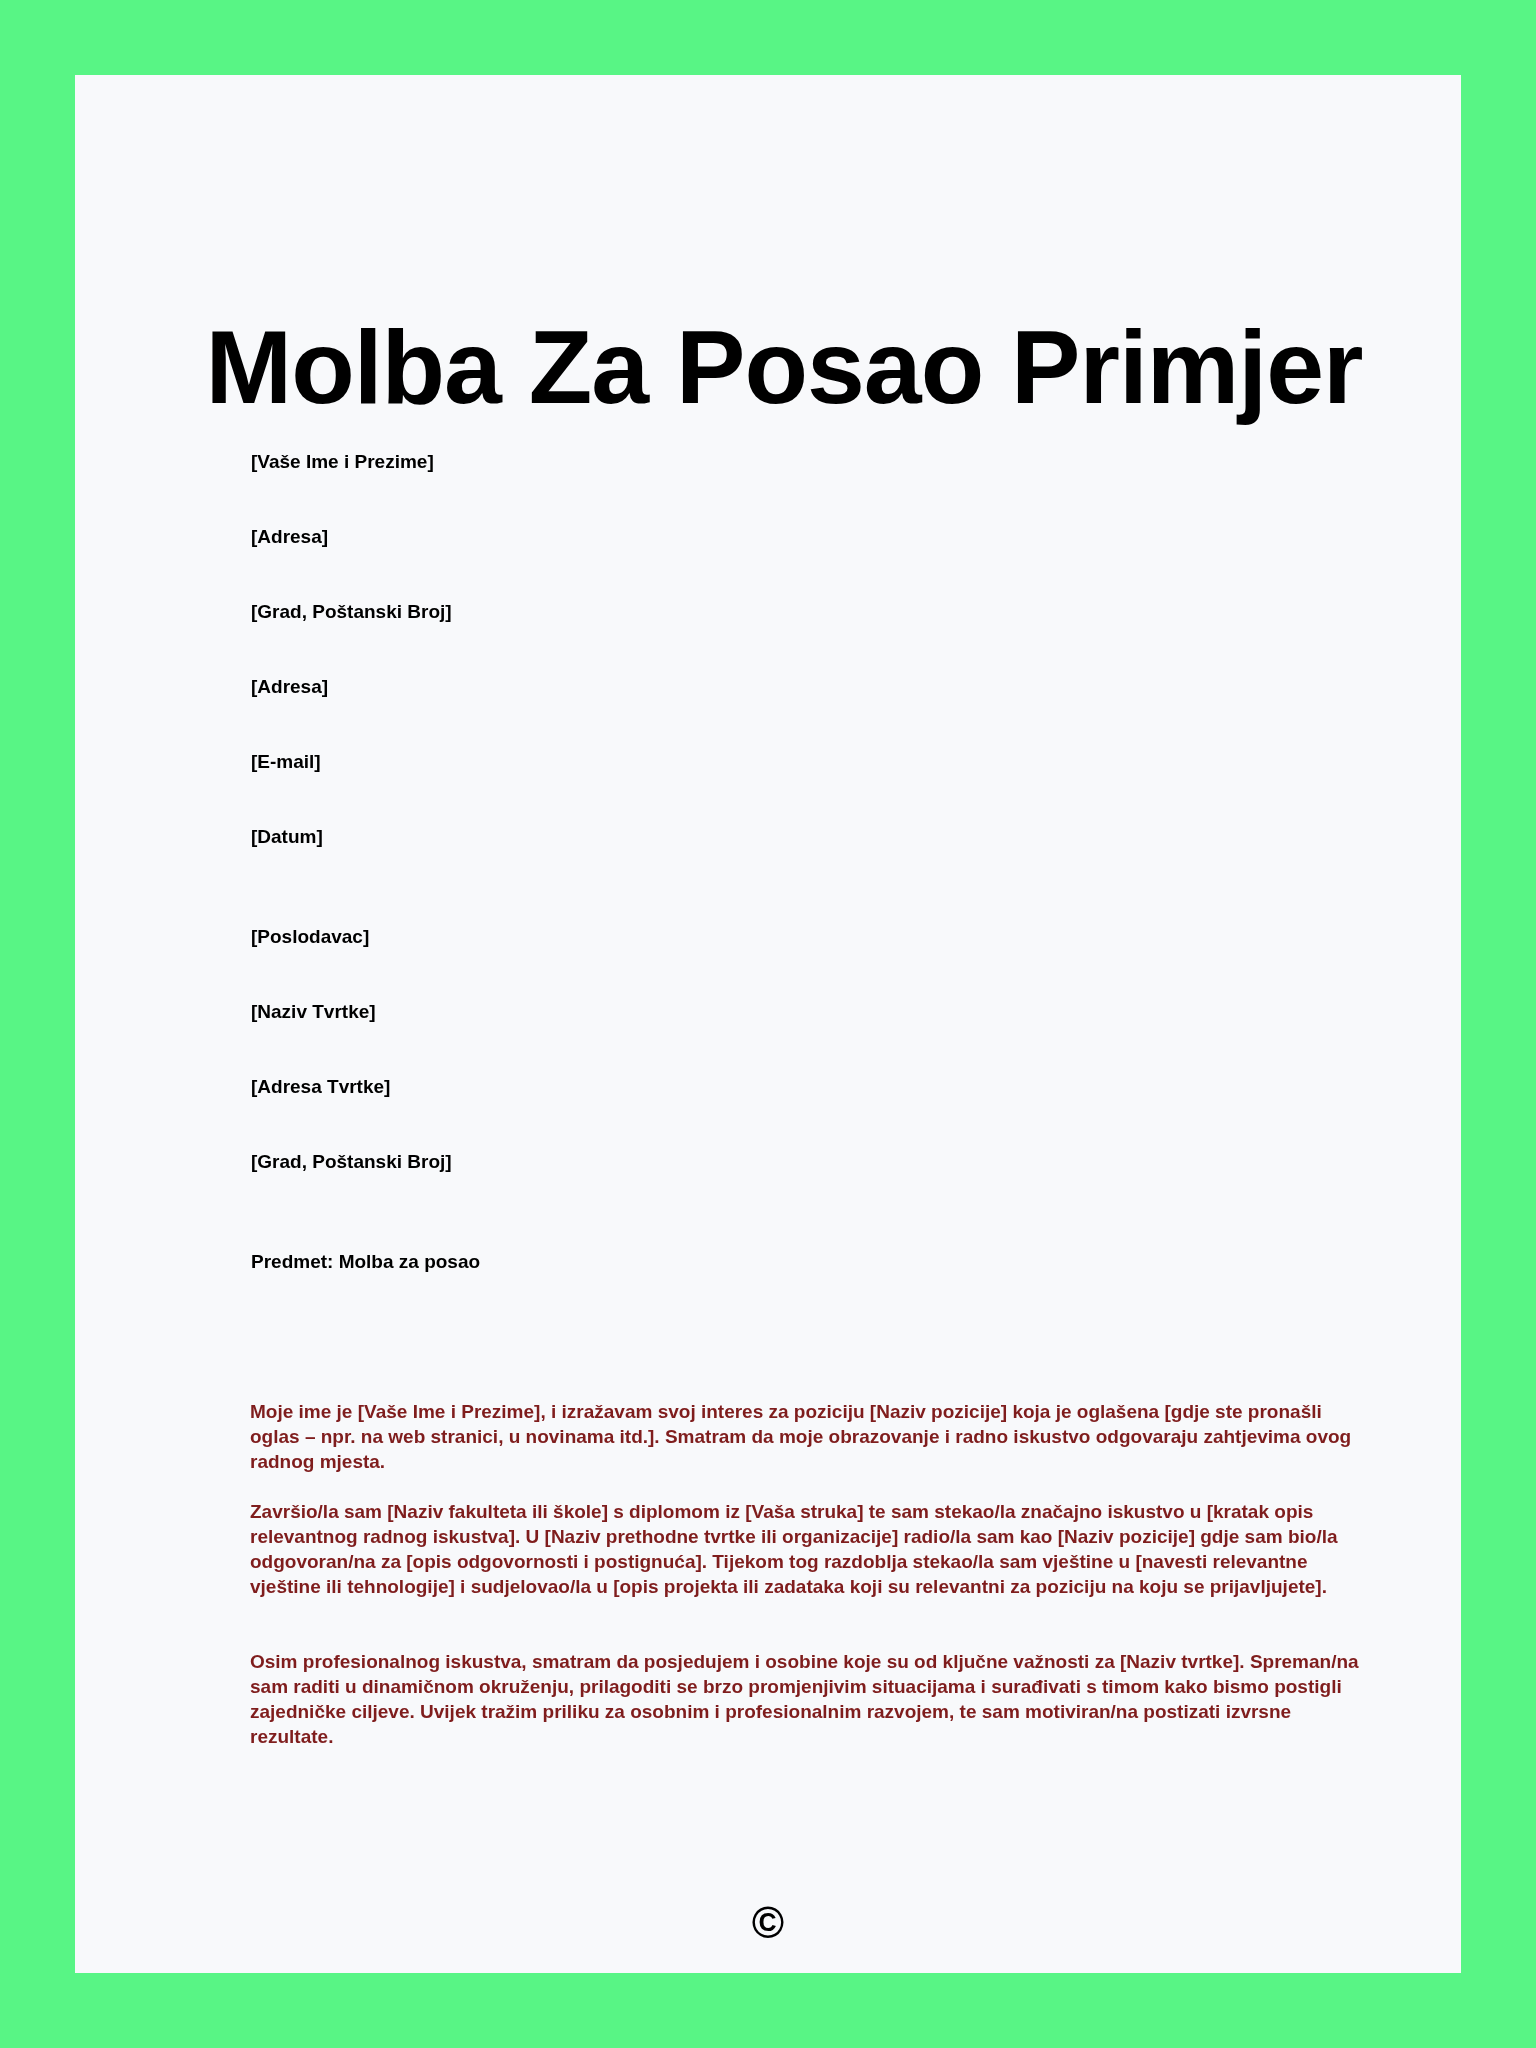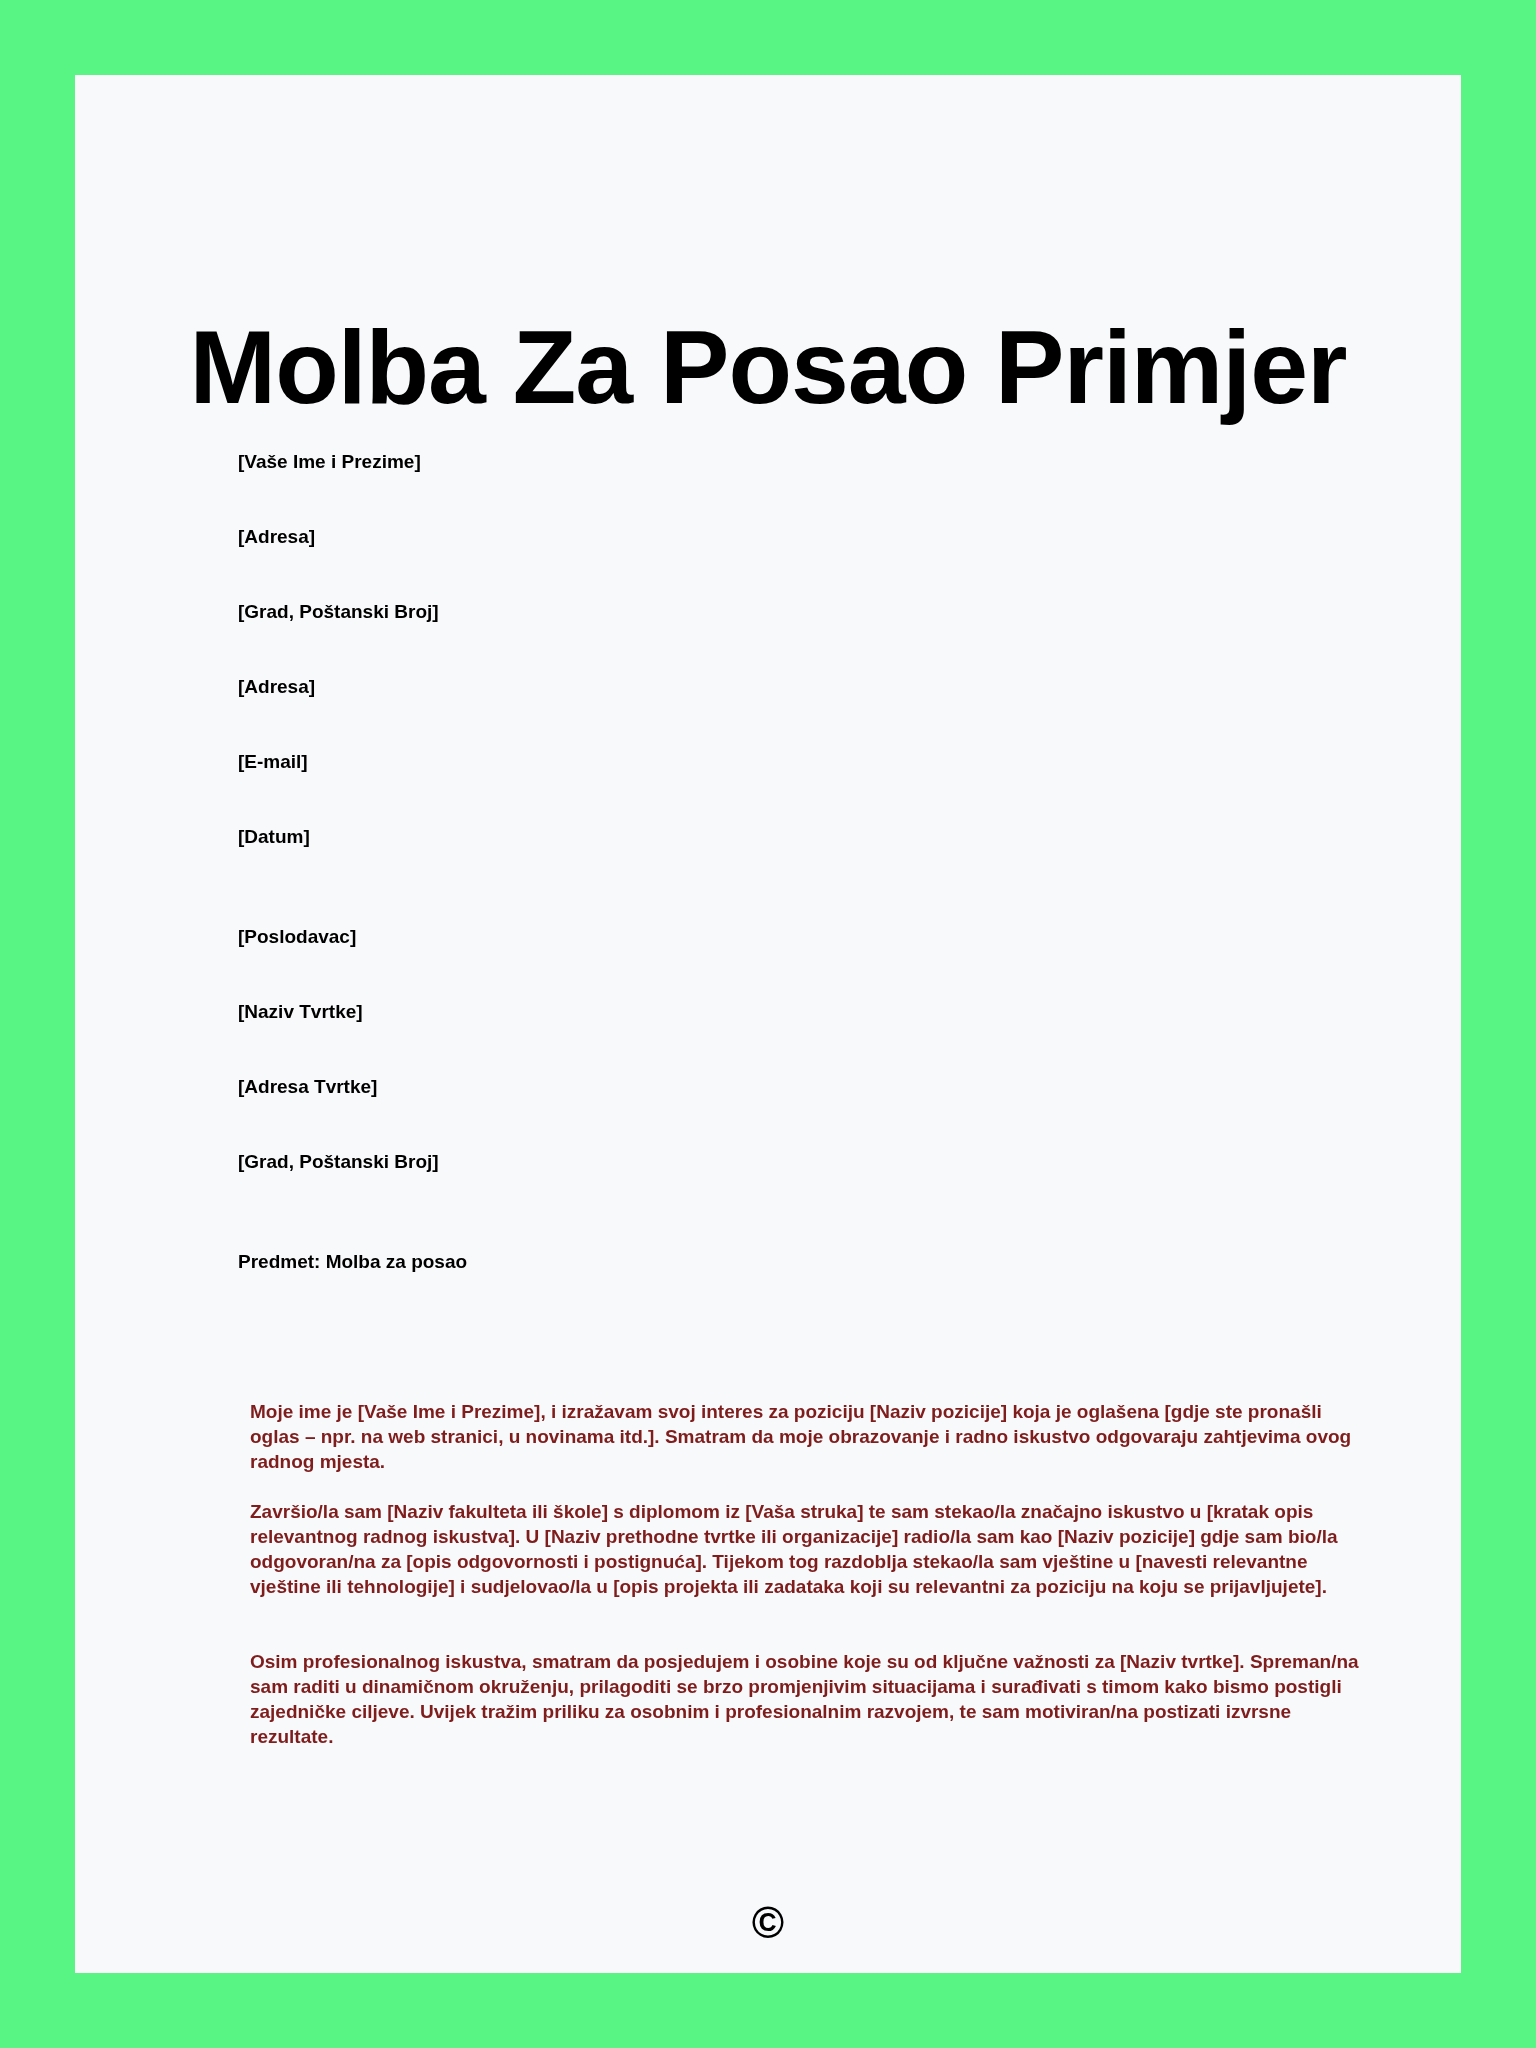--- a/index.html
+++ b/index.html
@@ -24,24 +24,25 @@
       left: 0;
       top: 240px;
       width: 100%;
       text-align: center;
       font-family: "Liberation Sans", sans-serif;
       font-weight: bold;
       font-size: 104px;
       line-height: 1;
       color: #000;
       letter-spacing: -1px;
+      padding-left: 16px;
     }
     .line {
       position: absolute;
-      left: 163px;
+      left: 176px;
       font-weight: bold;
       font-size: 19px;
       color: #000;
       line-height: 25px;
       white-space: nowrap;
     }
     .para {
       position: absolute;
       left: 175px;
       width: 1120px;

